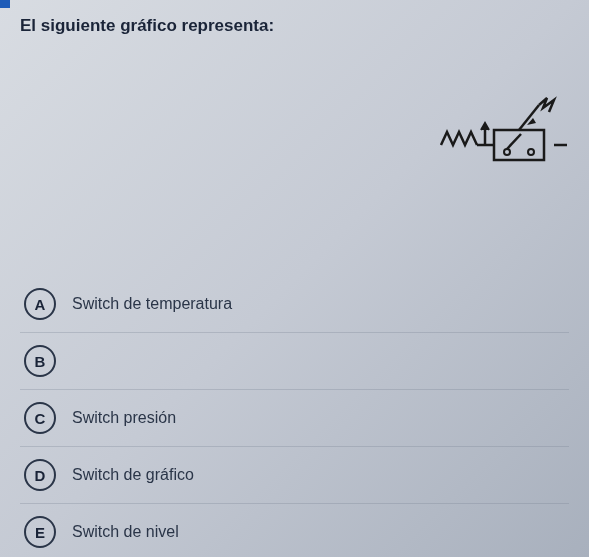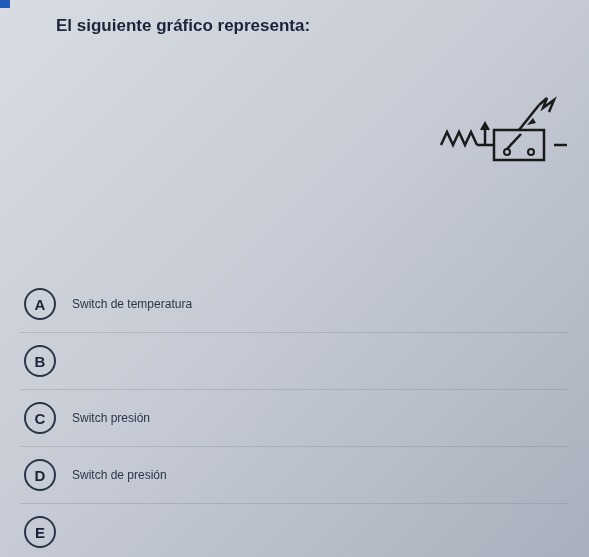--- a/index.html
+++ b/index.html
@@ -13,21 +13,20 @@
       width: 589px;
       height: 557px;
       padding: 16px 20px;
       position: relative;
     }
     .question-text {
       font-size: 17px;
       font-weight: 600;
       color: #1a2438;
       margin-bottom: 20px;
-      margin-left: 36px;
     }
     .diagram-container {
       position: absolute;
       top: 90px;
       right: 20px;
       width: 130px;
       height: 90px;
     }
     .options-container {
       margin-top: 240px;
@@ -47,21 +46,21 @@
       display: flex;
       align-items: center;
       justify-content: center;
       font-size: 15px;
       font-weight: 600;
       color: #1a2438;
       margin-right: 16px;
       flex-shrink: 0;
     }
     .option-text {
-      font-size: 12px;
+      font-size: 16px;
       color: #2a3548;
     }
     .blue-marker {
       position: absolute;
       top: 0;
       left: 0;
       width: 10px;
       height: 8px;
       background: #1e5cb8;
     }
@@ -105,18 +104,19 @@
   </div>
   <div class="option">
     <div class="option-letter">B</div>
   </div>
   <div class="option">
     <div class="option-letter">C</div>
     <div class="option-text">Switch presión</div>
   </div>
   <div class="option">
     <div class="option-letter">D</div>
-    <div class="option-text">Switch de presión</div>
+    <div class="option-text">Switch de gráfico</div>
   </div>
   <div class="option">
     <div class="option-letter">E</div>
+    <div class="option-text">Switch de nivel</div>
   </div>
 </div>
 
 </body></html>

